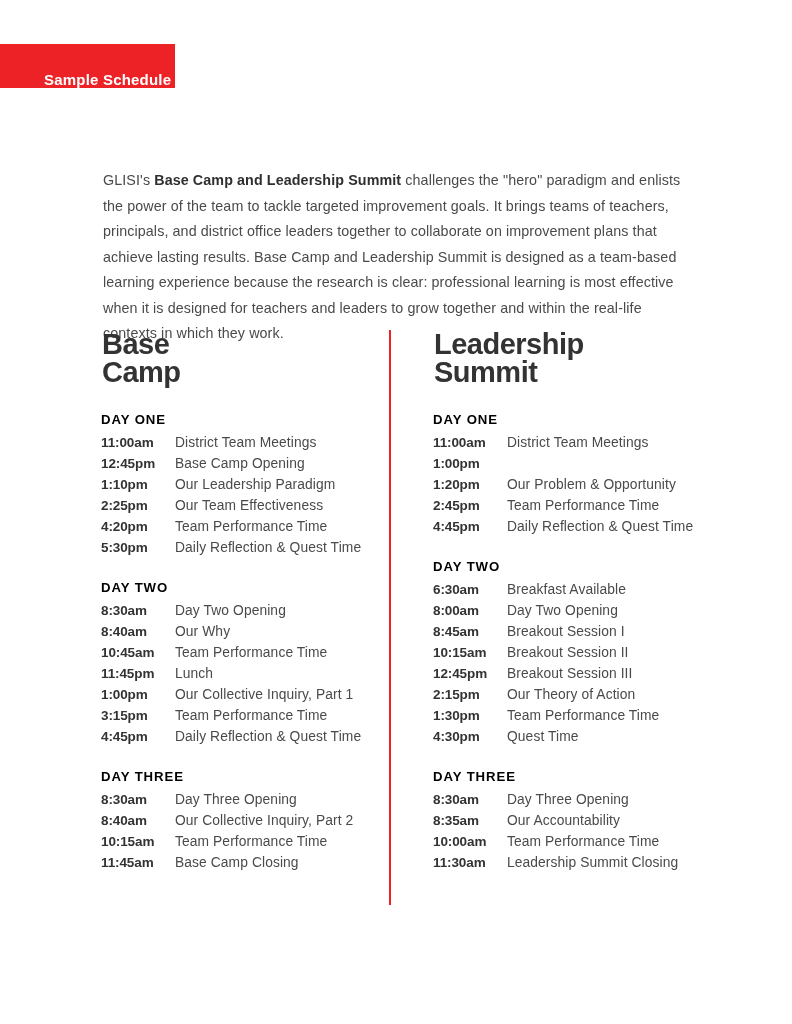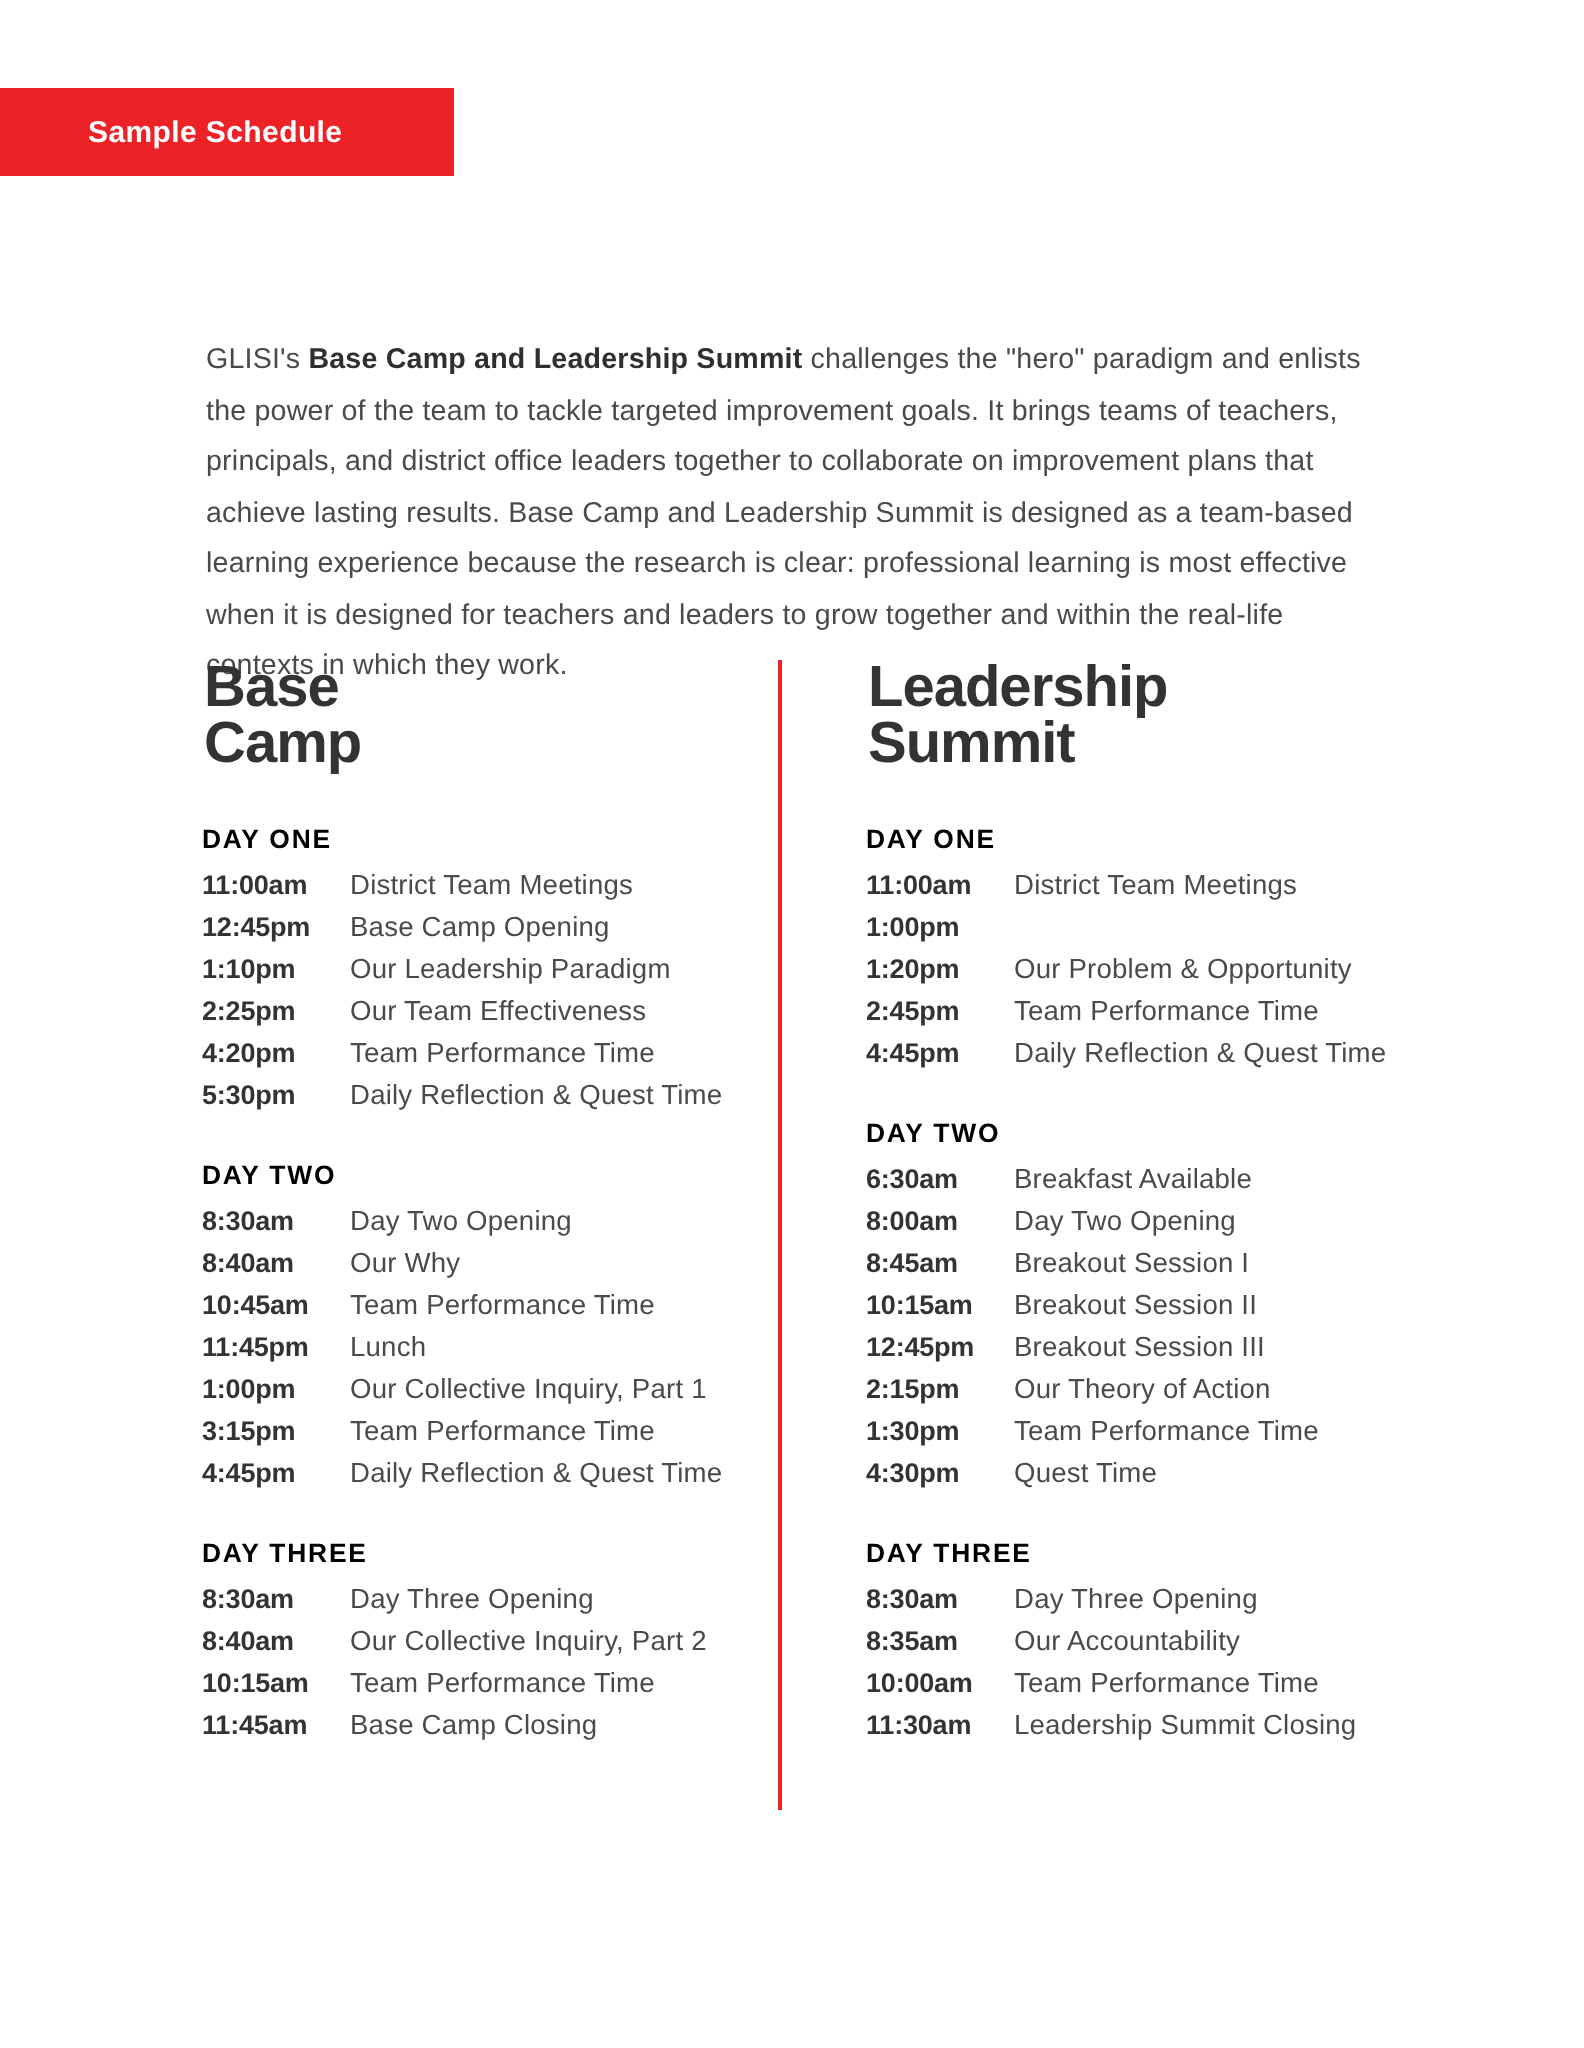--- a/index.html
+++ b/index.html
@@ -14,25 +14,25 @@
     font-family: "Liberation Sans", sans-serif;
     color: #3a3a3a;
     overflow: hidden;
   }
 
   
   .banner {
     position: absolute;
     left: 0;
     top: 44px;
-    width: 227px;
+    width: 175px;
     height: 44px;
     background: #ED2227;
     display: flex;
-    align-items: center;
+    align-items: flex-end;
   }
   .banner-label {
     color: #ffffff;
     font-size: 15px;
     font-weight: bold;
     letter-spacing: 0.2px;
     padding-left: 44px;
   }
 
   

